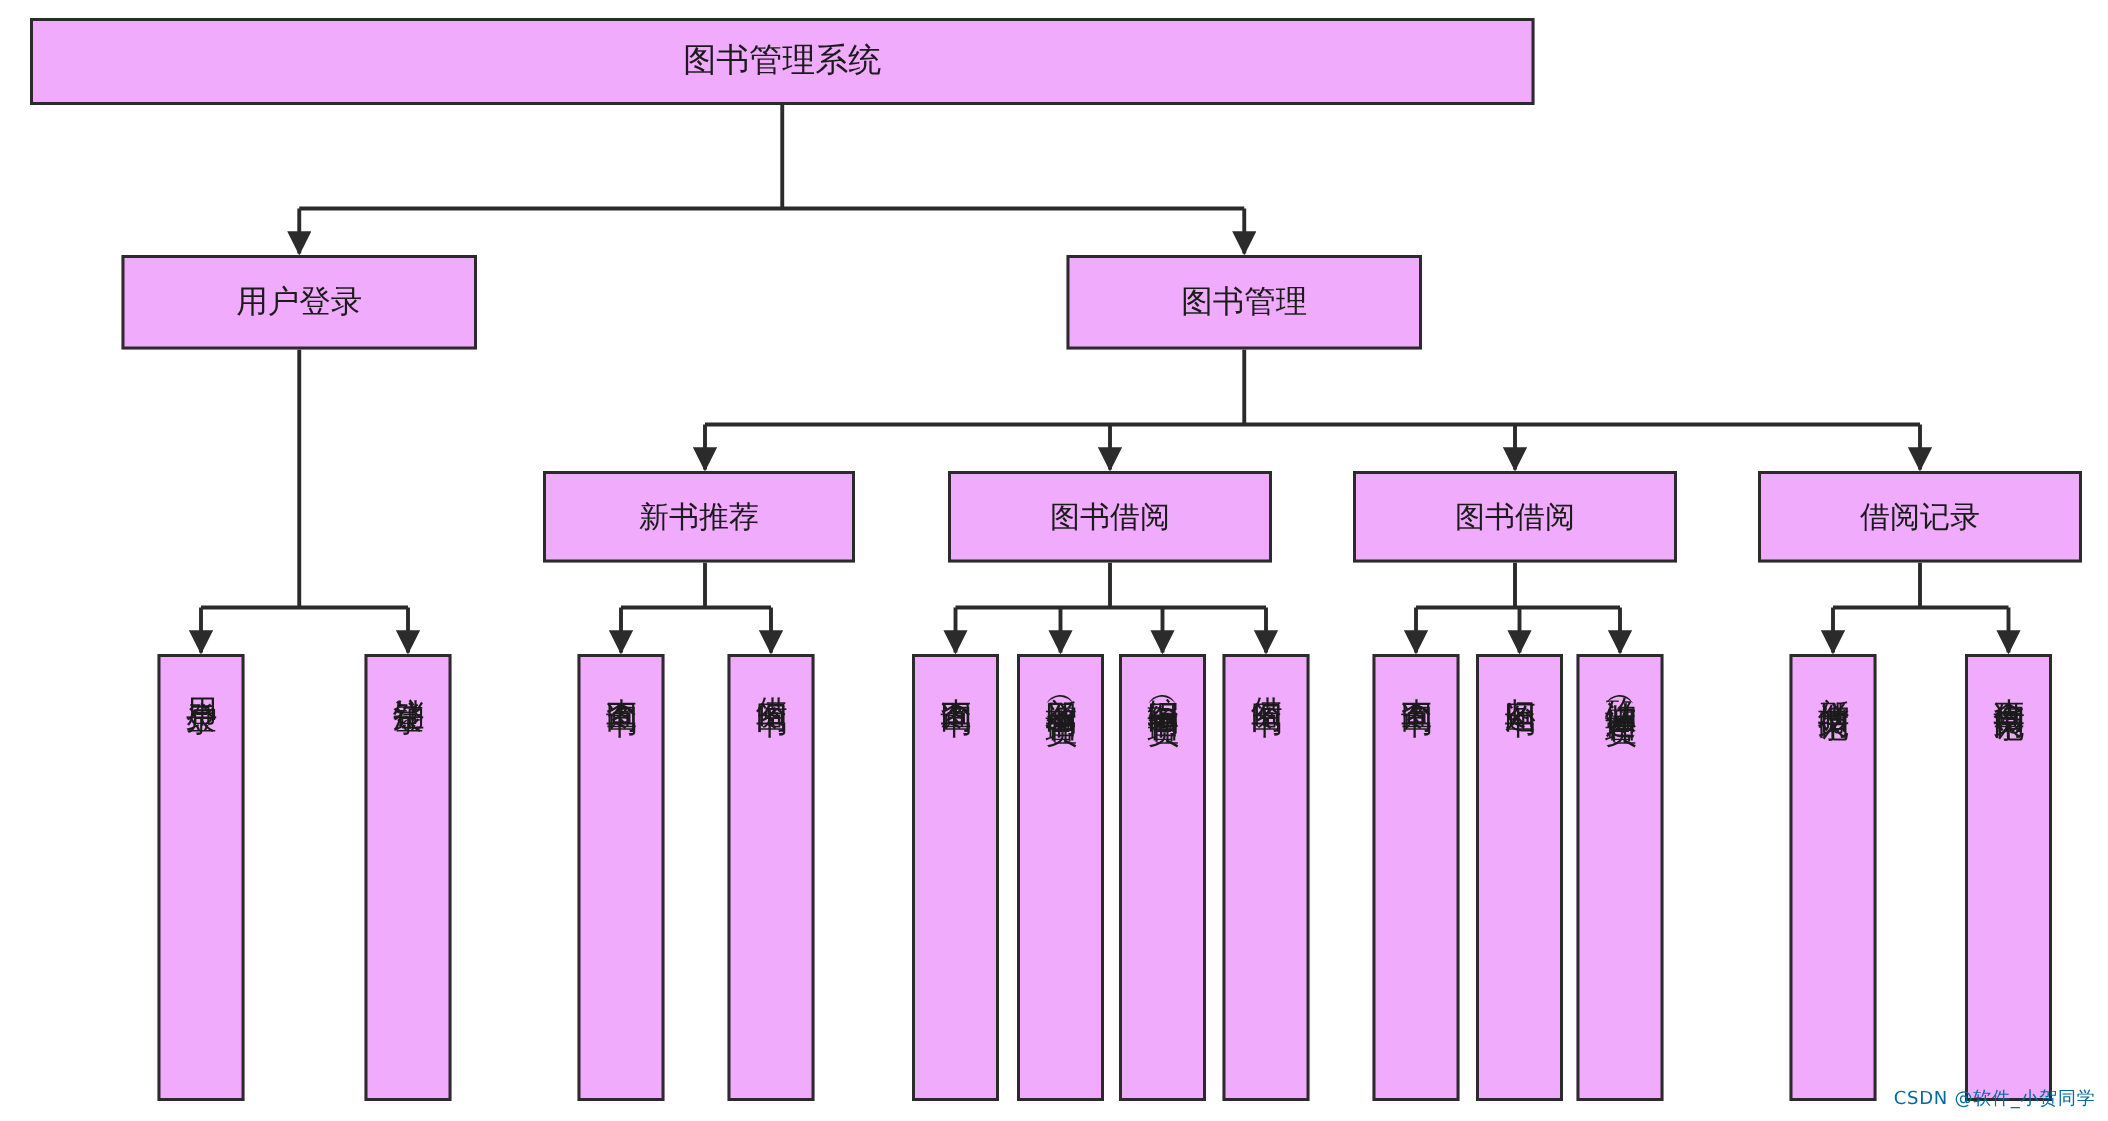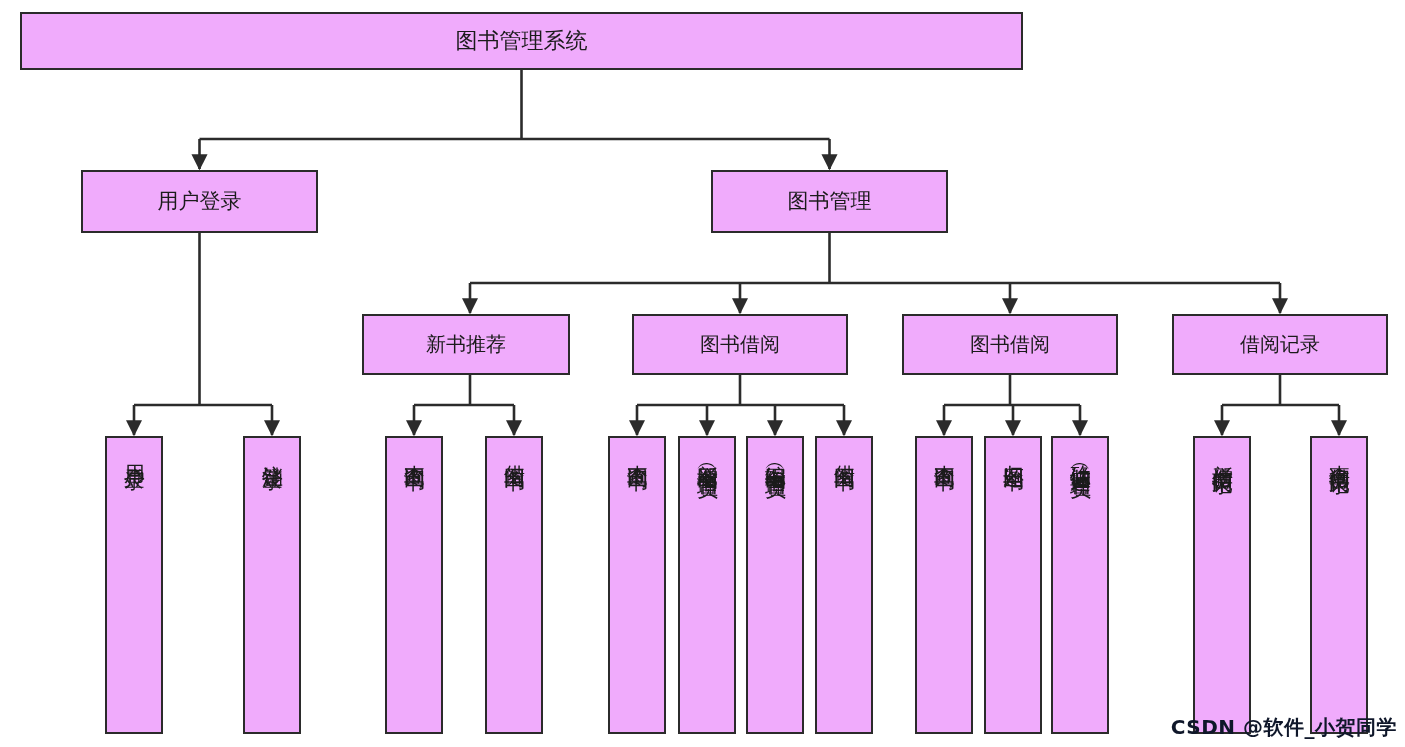--- a/index.html
+++ b/index.html
@@ -44,27 +44,26 @@
     font-size:21px;
     letter-spacing:2px;
     line-height:1;
     white-space:nowrap;
   }
 
   .watermark{
     position:absolute;
     right:8px;
     bottom:6px;
-    font-size:20px;
-    color:#0f172a;
+    font-size:12px;
+    color:#0369a1;
     letter-spacing:.5px;
     z-index:5;
     white-space:nowrap;
     font-family:"DejaVu Sans","Liberation Sans",sans-serif;
-    font-weight:bold;
   }
 </style>
 </head>
 <body>
 
 <div id="stage">
   <svg class="links" id="links" viewBox="0 0 1405 747" xmlns="http://www.w3.org/2000/svg">
     <defs>
       <marker id="arrow" viewBox="0 0 10 10" refX="9.2" refY="5" markerWidth="6.2" markerHeight="6.2" orient="auto-start-reverse">
         <path d="M 0 0 L 10 5 L 0 10 z" fill="#2b2b2b"></path>

